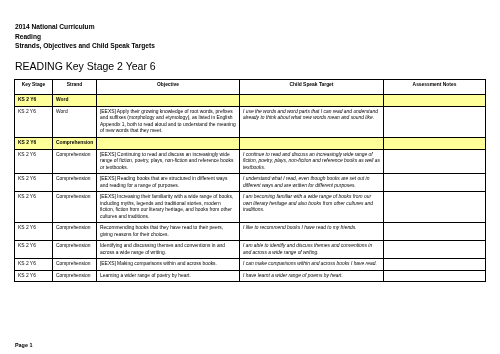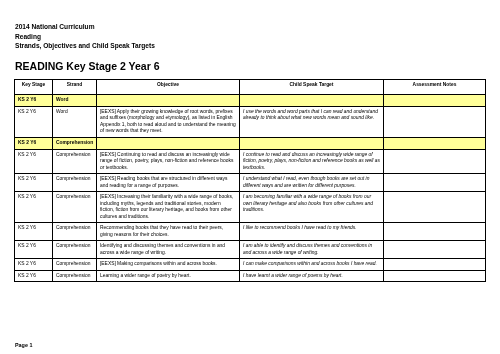--- a/index.html
+++ b/index.html
@@ -25,21 +25,21 @@
     font-size: 6.6px;
     font-weight: bold;
     line-height: 1.45;
     margin: 0 0 0 1px;
   }
   .doc-header div {
     white-space: nowrap;
   }
   .doc-title {
     font-size: 10.5px;
-    font-weight: bold;
+    font-weight: normal;
     margin: 9px 0 7px 1px;
   }
   table.curriculum {
     border-collapse: collapse;
     width: 471px;
     table-layout: fixed;
   }
   table.curriculum th,
   table.curriculum td {
     border: 0.6px solid #000000;

